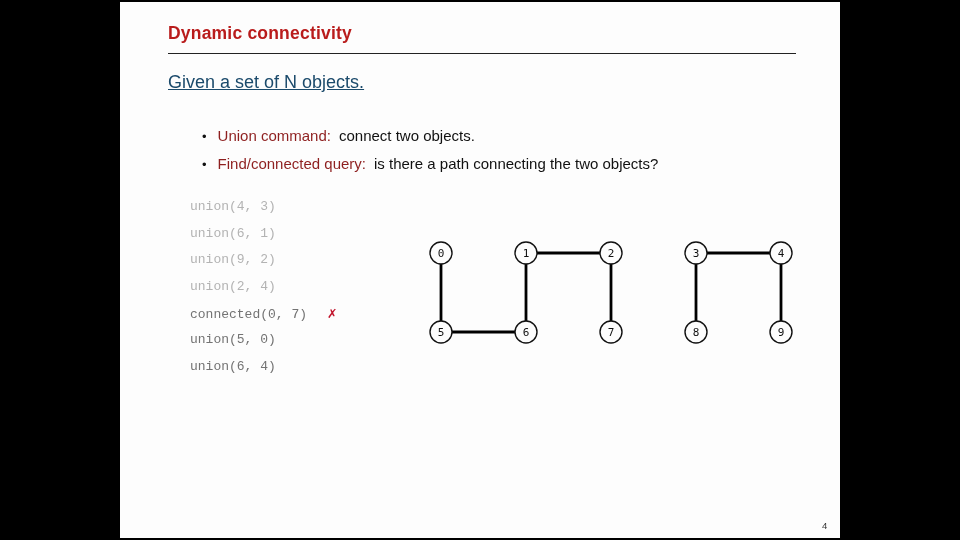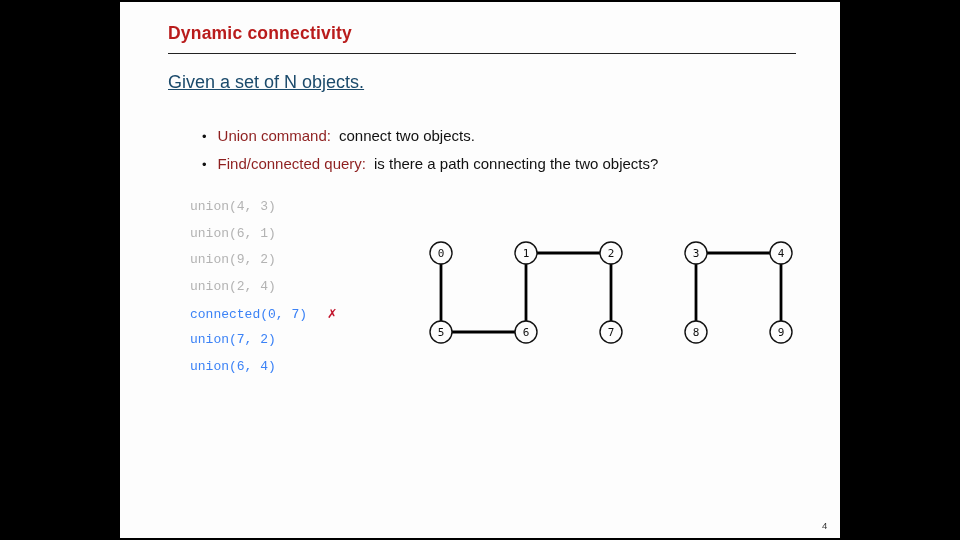--- a/index.html
+++ b/index.html
@@ -63,21 +63,21 @@
   .b-text { color: #111; margin-left: 8px; }
   .commands {
     position: absolute;
     left: 70px;
     top: 192px;
     font-family: "Liberation Mono", "DejaVu Sans Mono", monospace;
     font-size: 13px;
   }
   .cmd-row { height: 26.7px; line-height: 26.7px; white-space: pre; }
   .cmd-row.past .cmd-text { color: var(--past-gray, #b3b3b3); }
-  .cmd-row.current .cmd-text { color: #3b82f6; }
+  .cmd-row.current .cmd-text { color: #737373; }
   .cmd-mark {
     margin-left: 20px;
     color: var(--mark-red, #c2132b);
     font-weight: bold;
     font-size: 12.5px;
     font-family: "DejaVu Sans", sans-serif;
   }
   .graph-wrap {
     position: absolute;
     left: 300px;
@@ -113,21 +113,21 @@
         <span class="bullet-dot">•</span><span class="b-label">Find/connected query:</span><span class="b-text">is there a path connecting the two objects?</span>
       </li>
     </ul>
 
     <div class="commands" id="commands">
         <div class="cmd-row past"><span class="cmd-text">union(4, 3)</span></div>
         <div class="cmd-row past"><span class="cmd-text">union(6, 1)</span></div>
         <div class="cmd-row past"><span class="cmd-text">union(9, 2)</span></div>
         <div class="cmd-row past"><span class="cmd-text">union(2, 4)</span></div>
         <div class="cmd-row current"><span class="cmd-text">connected(0, 7)</span><span class="cmd-mark">✗</span></div>
-        <div class="cmd-row current"><span class="cmd-text">union(7, 2)</span></div>
+        <div class="cmd-row current"><span class="cmd-text">union(5, 0)</span></div>
         <div class="cmd-row current"><span class="cmd-text">union(6, 4)</span></div>
       </div>
 
     <div class="graph-wrap">
       <svg id="graph-svg" width="392" height="132" viewBox="0 0 392 132">
           <line x1="21" y1="23" x2="21" y2="102" stroke="#000" stroke-width="2.8"></line>
           <line x1="21" y1="102" x2="106" y2="102" stroke="#000" stroke-width="2.8"></line>
           <line x1="106" y1="23" x2="106" y2="102" stroke="#000" stroke-width="2.8"></line>
           <line x1="106" y1="23" x2="191" y2="23" stroke="#000" stroke-width="2.8"></line>
           <line x1="191" y1="23" x2="191" y2="102" stroke="#000" stroke-width="2.8"></line>

